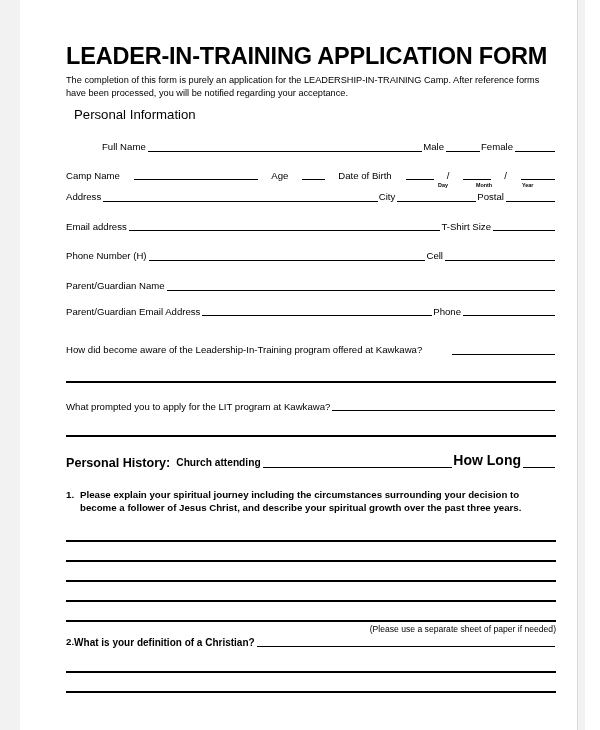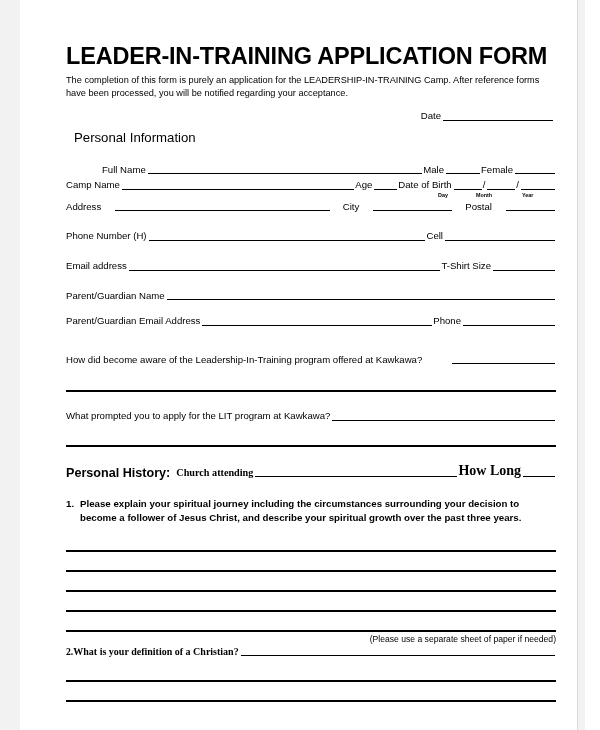--- a/index.html
+++ b/index.html
@@ -76,21 +76,21 @@
     display: flex;
     align-items: flex-end;
     font-size: 9.6px;
     line-height: 1.1;
     white-space: nowrap;
   }
   .lbl {
     flex: 0 0 auto;
     padding-bottom: 1px;
   }
-  .lbl.bold { font-weight: bold; font-family: Liberation Serif, serif; }
+  .lbl.bold { font-weight: bold; }
   .rule {
     flex: 0 0 auto;
     border-bottom: 1.5px solid #000;
     height: 0;
     margin: 0 1px 2px 2px;
   }
   .rule.grow { flex: 1 1 auto; }
 
   
   .dob-subs {
@@ -133,75 +133,71 @@
 </head>
 <body>
 
 <div class="page-frame">
   <div class="page-sheet">
     <div class="content">
 
       <h1 class="form-title">LEADER-IN-TRAINING APPLICATION FORM</h1>
       <p class="intro">The completion of this form is purely an application for the LEADERSHIP-IN-TRAINING Camp. After reference forms have been processed, you will be notified regarding your acceptance.</p>
 
-      <div class="row" style="margin-top:11px; justify-content:flex-end; padding-right:2px;">
-        <span class="lbl">Date</span>
-        <span class="rule" style="width:110px;"></span>
-      </div>
 
       <div class="section-head" style="margin-top:8px;">Personal  Information</div>
 
       <div class="row" style="margin-top:21px;padding-left:36px;">
         <span class="lbl">Full Name</span>
         <span class="rule grow"></span>
         <span class="lbl">Male</span>
         <span class="rule" style="width:34px;"></span>
         <span class="lbl">Female</span>
         <span class="rule" style="width:40px;"></span>
       </div>
 
-      <div class="row" style="margin-top:4px;">
+      <div class="row" style="margin-top:17px;gap:12px;">
         <span class="lbl">Camp Name</span>
         <span class="rule grow"></span>
         <span class="lbl">Age</span>
         <span class="rule" style="width:23px;"></span>
         <span class="lbl">Date of Birth</span>
         <span class="rule" style="width:28px;"></span>
         <span class="lbl">/</span>
         <span class="rule" style="width:28px;"></span>
         <span class="lbl">/</span>
         <span class="rule" style="width:34px;"></span>
       </div>
       <div class="dob-subs">
         <span style="left:372px;">Day</span>
         <span style="left:410px;">Month</span>
         <span style="left:456px;">Year</span>
       </div>
 
-      <div class="row" style="margin-top:2px;gap:12px;">
+      <div class="row" style="margin-top:2px;">
         <span class="lbl">Address</span>
         <span class="rule grow"></span>
         <span class="lbl">City</span>
         <span class="rule" style="width:79px;"></span>
         <span class="lbl">Postal</span>
         <span class="rule" style="width:49px;"></span>
       </div>
 
       <div class="row" style="margin-top:18px;">
+        <span class="lbl">Email address</span>
+        <span class="rule grow"></span>
+        <span class="lbl">T-Shirt Size</span>
+        <span class="rule" style="width:62px;"></span>
+      </div>
+
+      <div class="row" style="margin-top:18px;">
         <span class="lbl">Phone Number (H)</span>
         <span class="rule grow"></span>
         <span class="lbl">Cell</span>
         <span class="rule" style="width:110px;"></span>
-      </div>
-
-      <div class="row" style="margin-top:18px;">
-        <span class="lbl">Email address</span>
-        <span class="rule grow"></span>
-        <span class="lbl">T-Shirt Size</span>
-        <span class="rule" style="width:62px;"></span>
       </div>
 
       <div class="row" style="margin-top:18px;">
         <span class="lbl">Parent/Guardian Name</span>
         <span class="rule grow"></span>
       </div>
 
       <div class="row" style="margin-top:14px;">
         <span class="lbl">Parent/Guardian Email Address</span>
         <span class="rule grow"></span>

